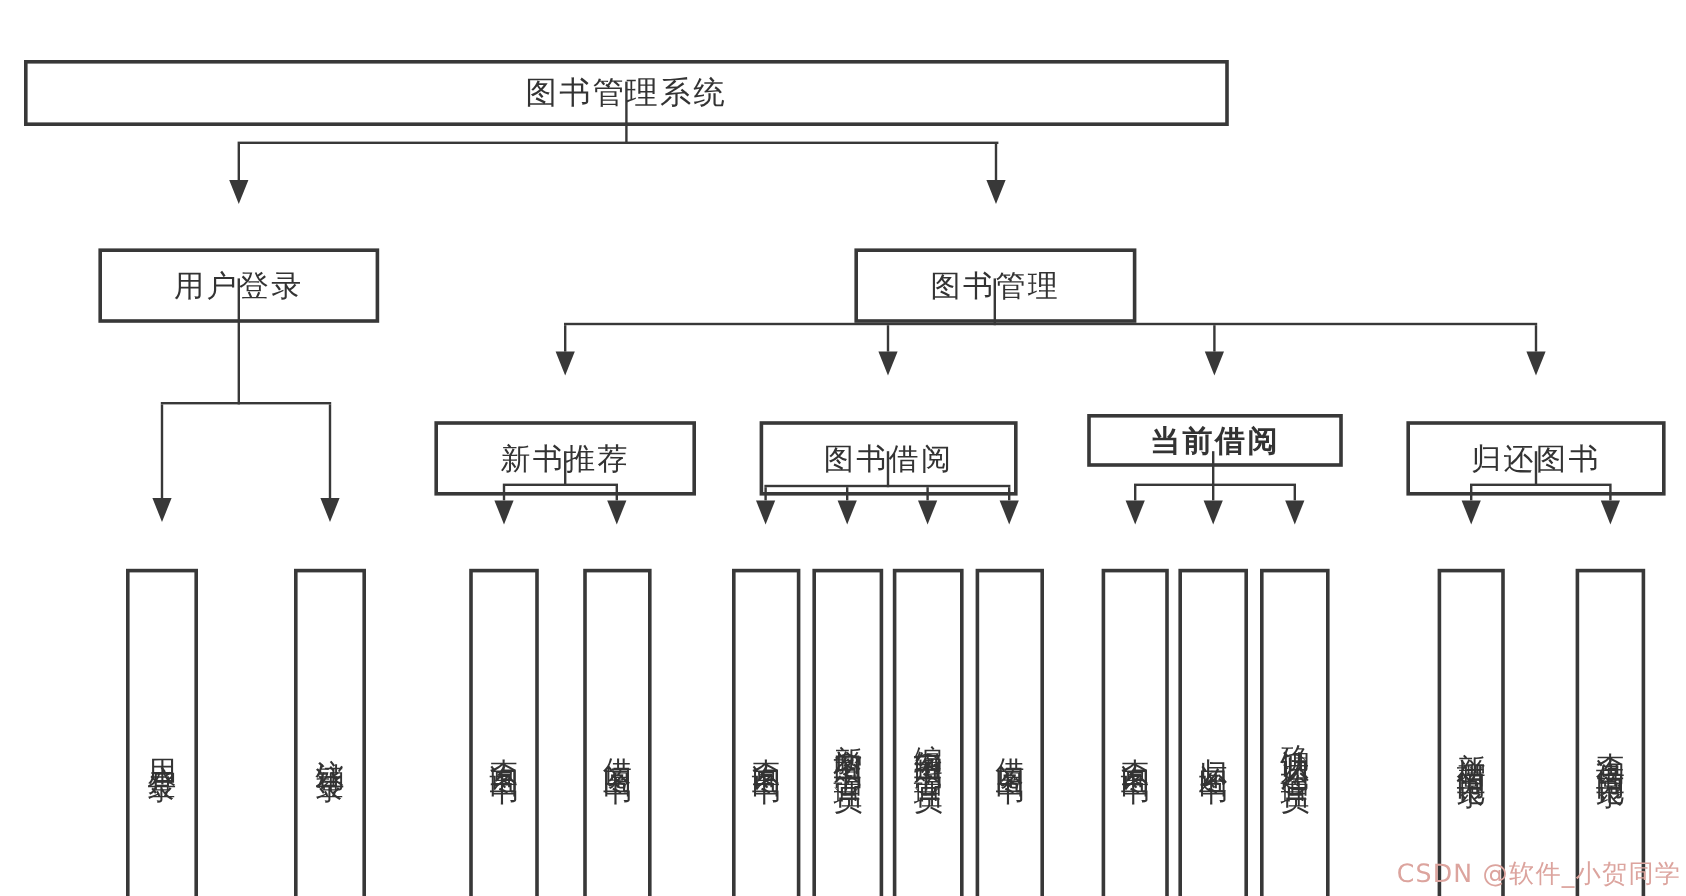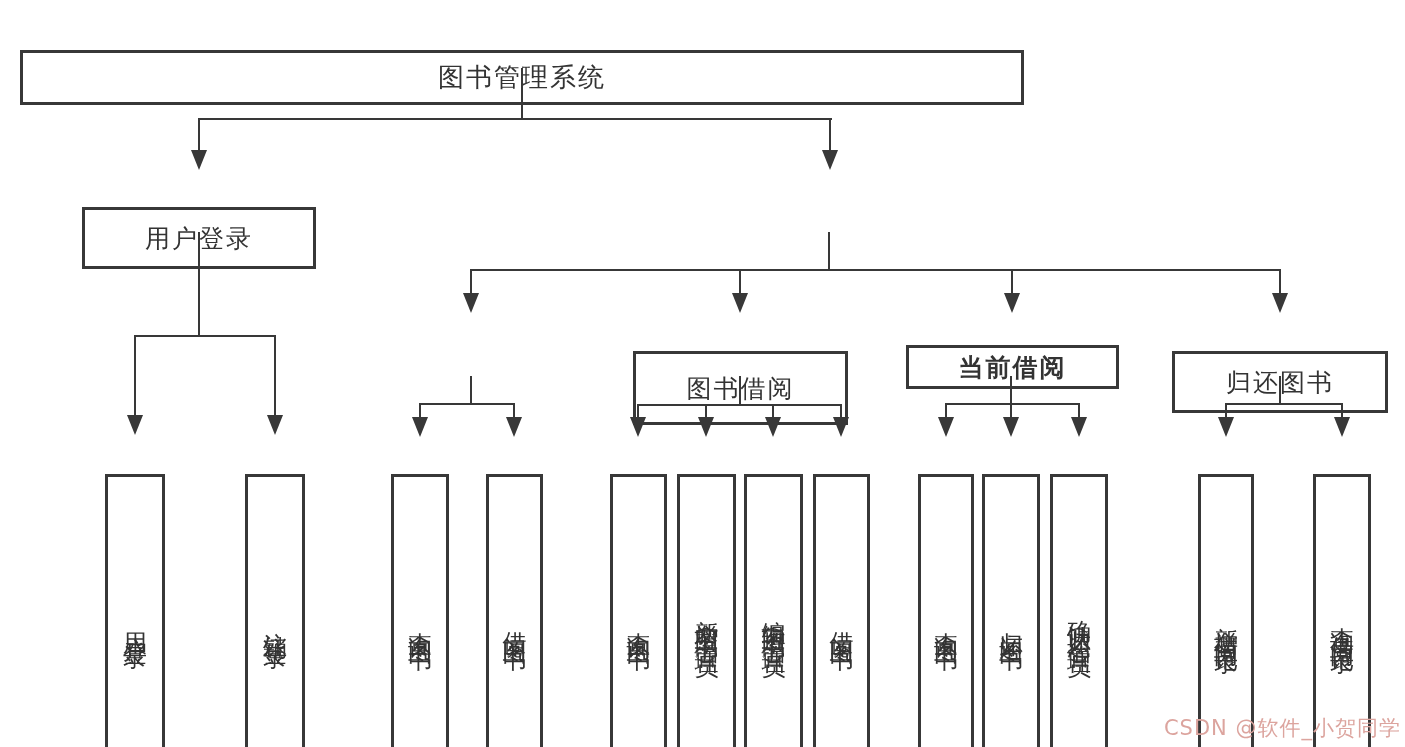--- a/index.html
+++ b/index.html
@@ -39,40 +39,42 @@
   <div class="box" style="left:20px;top:13px;width:1004px;height:55px;font-size:26px;">图书管理系统</div>
 
   <div class="line" style="left:521px;top:68px;width:2px;height:52px;"></div>
   <div class="line" style="left:198px;top:118px;width:634px;height:2px;"></div>
   <div class="line" style="left:198px;top:120px;width:2px;height:30px;"></div>
   <div class="line" style="left:829px;top:120px;width:2px;height:30px;"></div>
   <div class="arrow" style="left:191px;top:150px;"></div>
   <div class="arrow" style="left:822px;top:150px;"></div>
 
   <div class="box" style="left:82px;top:170px;width:234px;height:62px;">用户登录</div>
+  <div class="box" style="left:712px;top:170px;width:235px;height:62px;">图书管理</div>
 
   <div class="line" style="left:198px;top:232px;width:2px;height:105px;"></div>
   <div class="line" style="left:134px;top:335px;width:142px;height:2px;"></div>
   <div class="line" style="left:134px;top:337px;width:2px;height:78px;"></div>
   <div class="line" style="left:274px;top:337px;width:2px;height:78px;"></div>
   <div class="arrow" style="left:127px;top:415px;"></div>
   <div class="arrow" style="left:267px;top:415px;"></div>
 
   <div class="line" style="left:828px;top:232px;width:2px;height:39px;"></div>
   <div class="line" style="left:470px;top:269px;width:811px;height:2px;"></div>
   <div class="line" style="left:470px;top:271px;width:2px;height:22px;"></div>
   <div class="line" style="left:739px;top:271px;width:2px;height:22px;"></div>
   <div class="line" style="left:1011px;top:271px;width:2px;height:22px;"></div>
   <div class="line" style="left:1279px;top:271px;width:2px;height:22px;"></div>
   <div class="arrow" style="left:463px;top:293px;"></div>
   <div class="arrow" style="left:732px;top:293px;"></div>
   <div class="arrow" style="left:1004px;top:293px;"></div>
   <div class="arrow" style="left:1272px;top:293px;"></div>
 
-  <div class="box" style="left:633px;top:314px;width:215px;height:74px;">图书借阅</div>
+  <div class="box" style="left:362px;top:314px;width:218px;height:62px;">新书推荐</div>
+  <div class="box" style="left:633px;top:314px;width:215px;height:62px;">图书借阅</div>
   <div class="box" style="left:906px;top:308px;width:213px;height:44px;font-weight:bold;">当前借阅</div>
   <div class="box" style="left:1172px;top:314px;width:216px;height:62px;">归还图书</div>
 
   <div class="line" style="left:470px;top:376px;width:2px;height:29px;"></div>
   <div class="line" style="left:419px;top:403px;width:96px;height:2px;"></div>
   <div class="line" style="left:419px;top:405px;width:2px;height:12px;"></div>
   <div class="line" style="left:513px;top:405px;width:2px;height:12px;"></div>
   <div class="arrow" style="left:412px;top:417px;"></div>
   <div class="arrow" style="left:506px;top:417px;"></div>
 

